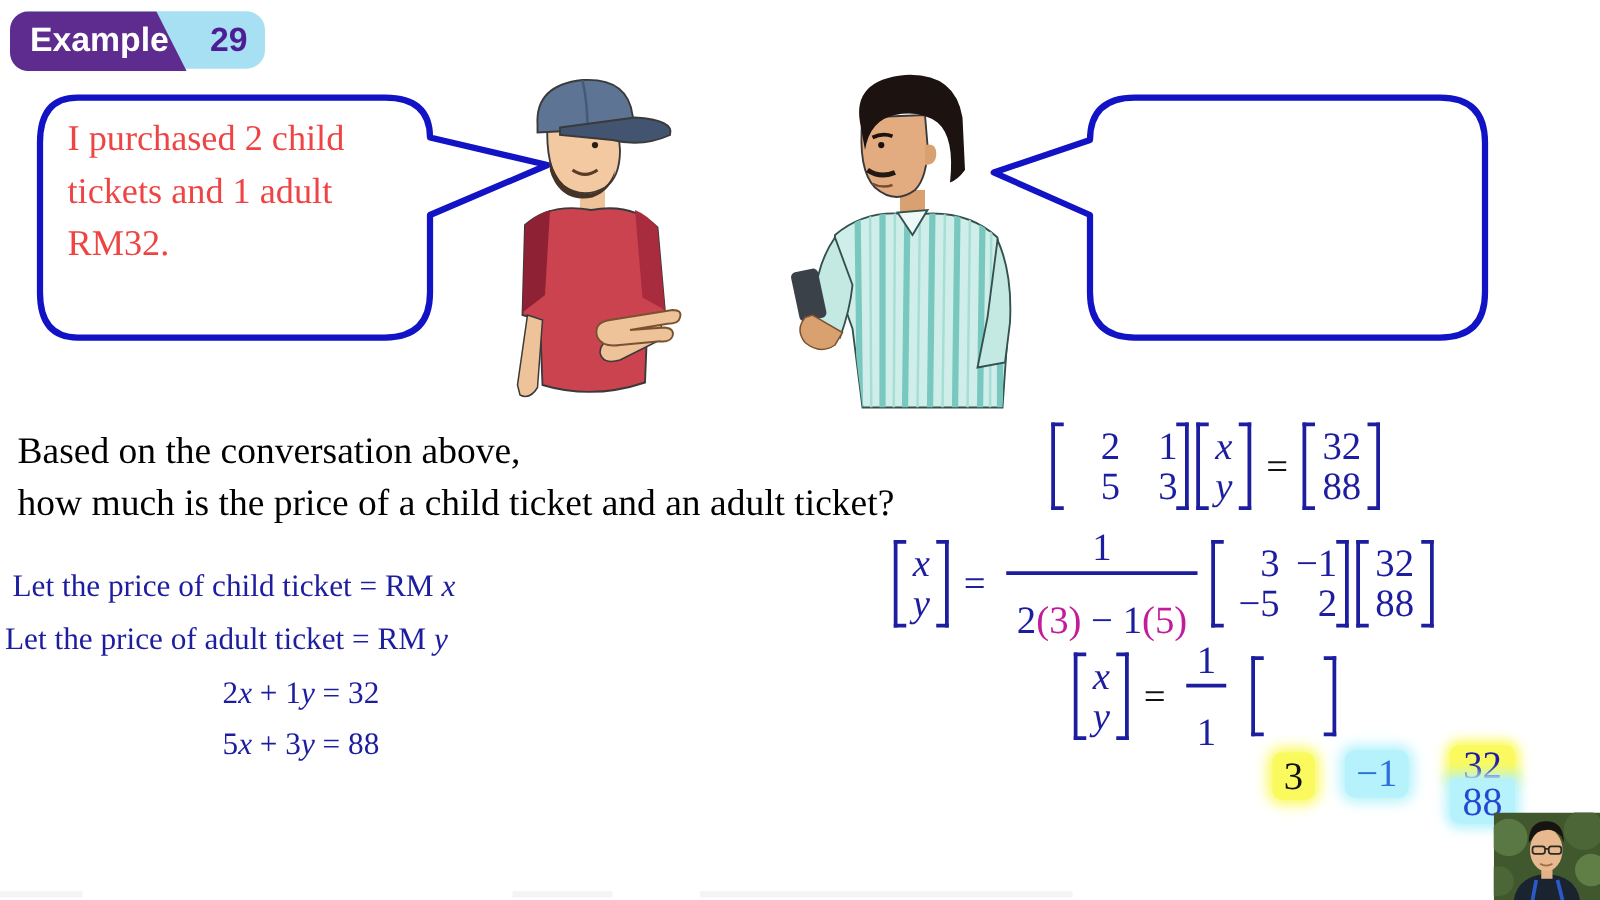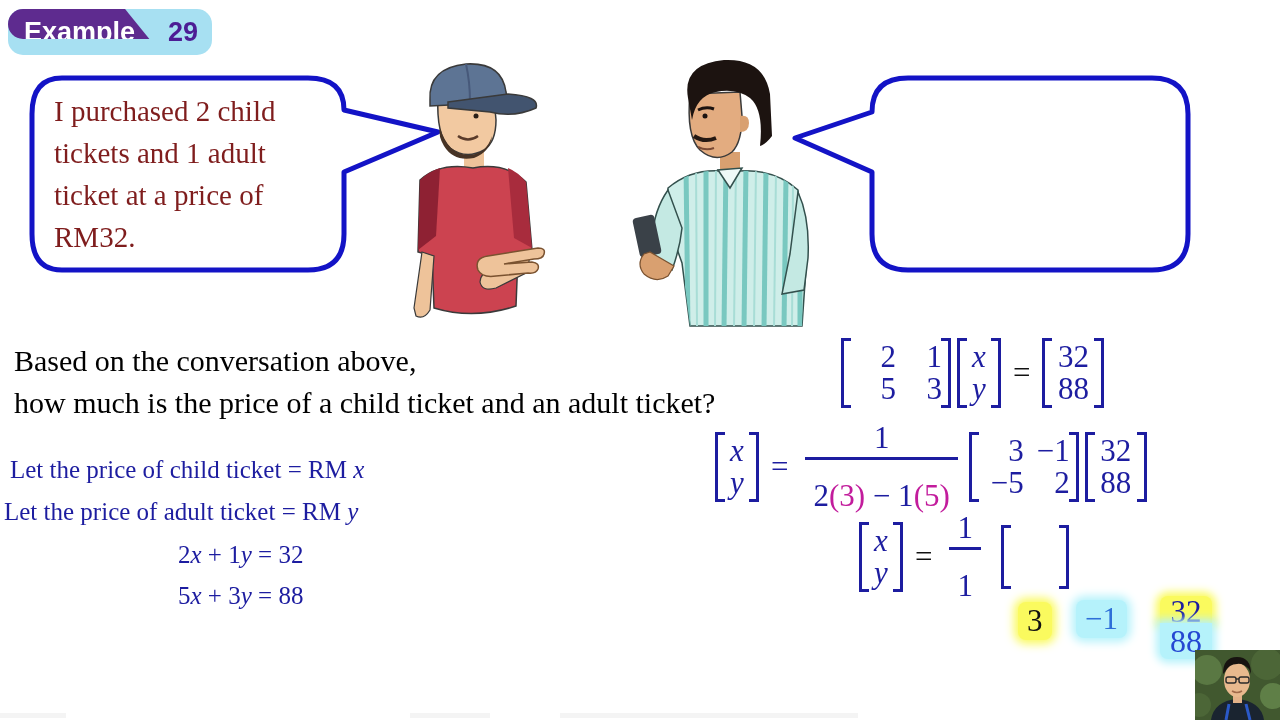--- a/index.html
+++ b/index.html
@@ -2,30 +2,30 @@
 <html><head>
 <meta charset="utf-8">
 <style>
   html,body{margin:0;padding:0;background:#fff;}
   .stage{position:relative;width:1280px;height:720px;background:#ffffff;overflow:hidden;
          font-family:"Liberation Serif",serif;}
 
   
   .badge{position:absolute;left:8px;top:9px;width:204px;height:46px;background:#a7e0f2;
          border-radius:15px;}
-  .badge-purple{position:absolute;left:0;top:0;width:152px;height:30px;background:#5e2b8f;
+  .badge-purple{position:absolute;left:0;top:0;width:152px;height:48px;background:#5e2b8f;
          border-radius:15px 0 0 15px;clip-path:polygon(0 0,77% 0,93% 100%,0 100%);}
   .badge-purple span{display:block;line-height:46px;padding-left:16px;color:#fff;
          font-family:"Liberation Sans",sans-serif;font-weight:bold;font-size:27px;}
   .badge-number{position:absolute;left:146px;width:58px;text-align:center;line-height:46px;
          color:#4c1d95;font-family:"Liberation Sans",sans-serif;font-weight:bold;font-size:27px;}
 
   
   .bubble-svg{position:absolute;}
-  .bubble-text{position:absolute;font-size:29px;line-height:1.45;color:#7f1d1d;}
+  .bubble-text{position:absolute;font-size:29px;line-height:1.45;color:#ef4444;}
   .bubble-text div{white-space:nowrap;}
 
   
   .question{position:absolute;left:14px;top:340px;font-size:30px;line-height:1.4;color:#000;}
   .question div{white-space:nowrap;}
   .blueline{position:absolute;font-size:25px;color:#1d1da0;white-space:nowrap;}
   .var{font-style:italic;}
 
   
   .eqline{position:absolute;display:flex;align-items:center;font-size:31px;color:#1d1da0;}
@@ -74,21 +74,20 @@
     </div>
     <div class="badge-number">29</div>
   </div>
 
   <svg class="bubble-svg" style="left:26px;top:72px" width="420" height="206" viewBox="0 0 420 206">
     <path d="M 36 6 H 282 Q 318 6 318 38 L 412 60 L 318 100 V 162 Q 318 198 282 198 H 36 Q 6 198 6 162 V 42 Q 6 6 36 6 Z" fill="#ffffff" stroke="#1313c6" stroke-width="5" stroke-linejoin="round"></path>
   </svg>
   <div class="bubble-text" style="left:54px;top:90px">
     <div>I purchased 2 child</div>
     <div>tickets and 1 adult</div>
-    <div>ticket at a price of</div>
     <div>RM32.</div>
   </div>
 
   <svg class="bubble-svg" style="left:786px;top:72px" width="410" height="206" viewBox="0 0 410 206">
     <path d="M 122 6 H 366 Q 402 6 402 42 V 162 Q 402 198 366 198 H 122 Q 86 198 86 162 V 100 L 9 66 L 86 40 Q 86 6 122 6 Z" fill="#ffffff" stroke="#1313c6" stroke-width="5" stroke-linejoin="round"></path>
   </svg>
 
   <svg style="position:absolute;left:378px;top:58px" width="190" height="275" viewBox="0 0 190 275">
     <rect x="86" y="86" width="20" height="26" fill="#eec39a"></rect>
     <path d="M60 38 Q58 78 72 90 Q88 102 106 92 Q118 84 118 62 L116 40 Z" fill="#f2c9a1" stroke="#3a3a3a" stroke-width="1.5"></path>

